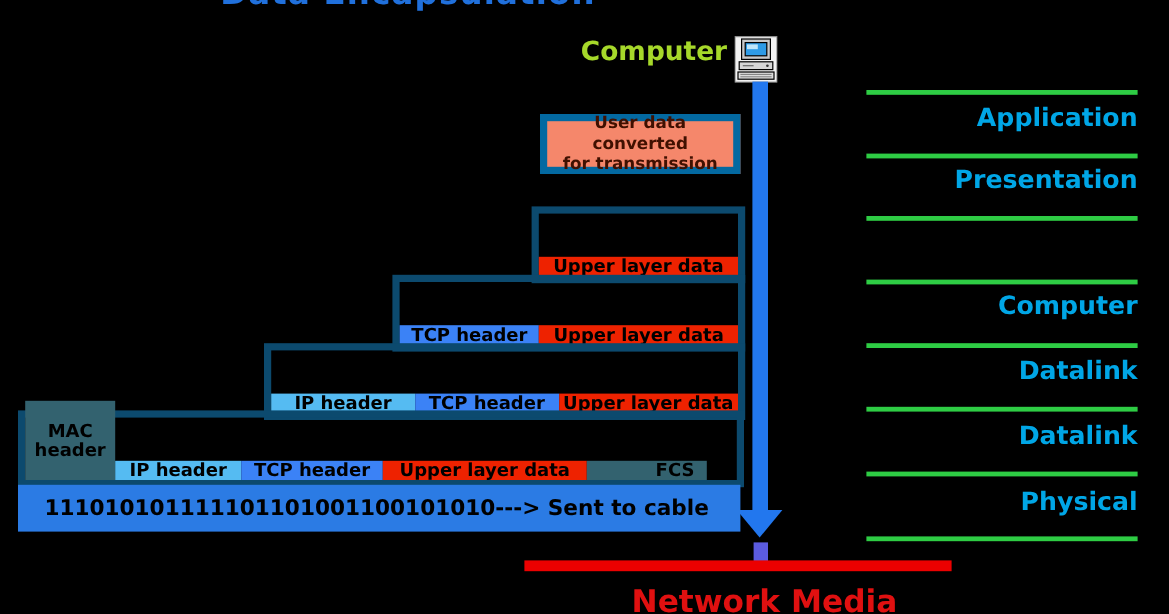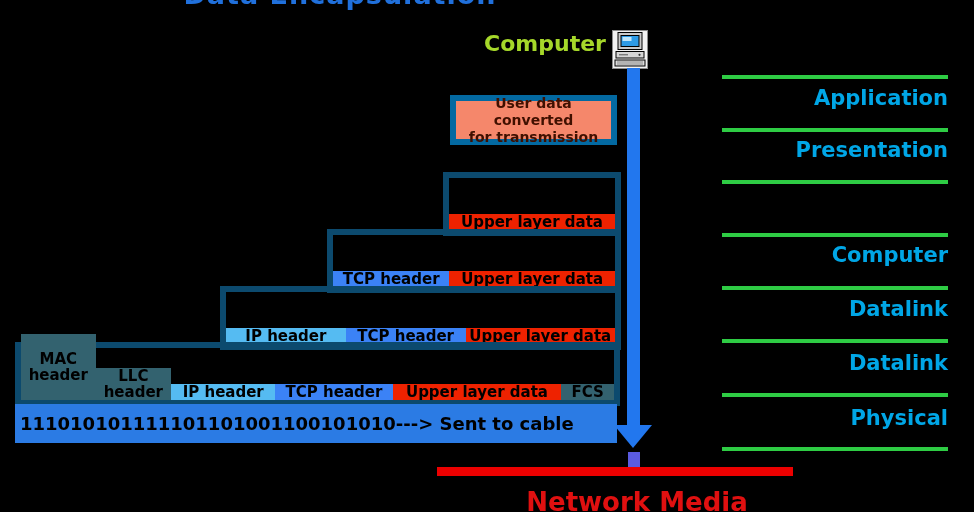--- a/index.html
+++ b/index.html
@@ -40,26 +40,26 @@
   .cell.mac{background:#33626F;}
   .row1{left:443px;top:172px;width:178px;}
   .row2{left:327px;top:229px;width:294px;}
   .row3{left:220px;top:286px;width:401px;}
   .row4{left:15px;top:342px;width:605px;}
   .row1 .c0{width:170px;}
   .row2 .c0{width:118px;} .row2 .c1{width:168px;}
   .row3 .c0{width:121px;} .row3 .c1{width:121px;} .row3 .c2{width:151px;}
   .row4 .c0{width:75px;padding:17px 6px;box-sizing:border-box;}
   .row4 .c1{width:76px;padding:0 6px;box-sizing:border-box;}
-  .row4 .c2{width:105px;} .row4 .c3{width:118px;} .row4 .c4{width:170px;} .row4 .c5{width:53px;}
+  .row4 .c2{width:105px;} .row4 .c3{width:118px;} .row4 .c4{width:170px;} .row4 .c5{width:53px;padding-left:47px;}
 
   
   .bits{position:absolute;left:15px;top:404px;width:602px;height:39px;background:#2B7BE4;
         color:#000;font-weight:bold;font-size:18px;display:flex;align-items:center;
-        padding-left:5px;box-sizing:border-box;white-space:nowrap;}
+        padding-left:22px;box-sizing:border-box;white-space:nowrap;}
 
   
   .red-line{position:absolute;left:437px;top:467px;width:356px;height:9px;background:#EC0000;}
   .network-media{position:absolute;left:462px;top:487px;width:350px;text-align:center;
                  color:#E01010;font-size:26px;font-weight:bold;}
 
   
   .osi-line{position:absolute;left:722px;width:226px;height:4px;background:#2ECC44;}
   .osi-label{position:absolute;left:722px;width:226px;text-align:right;color:#00A6E6;
              font-size:21px;font-weight:bold;}
@@ -110,21 +110,20 @@
   </div>
 
   <div class="prow row3">
     <div class="cell ip c0">IP header</div>
     <div class="cell tcp c1">TCP header</div>
     <div class="cell upper c2">Upper layer data</div>
   </div>
 
   <div class="prow row4">
     <div class="cell mac c0">MAC header</div>
-    <div class="cell mac c1">LLC header</div>
     <div class="cell ip c2">IP header</div>
     <div class="cell tcp c3">TCP header</div>
     <div class="cell upper c4">Upper layer data</div>
     <div class="cell mac c5">FCS</div>
   </div>
 
   <div class="bits">111010101111101101001100101010---&gt; Sent to cable</div>
 
   <div class="red-line"></div>
   <div class="network-media">Network Media</div>

